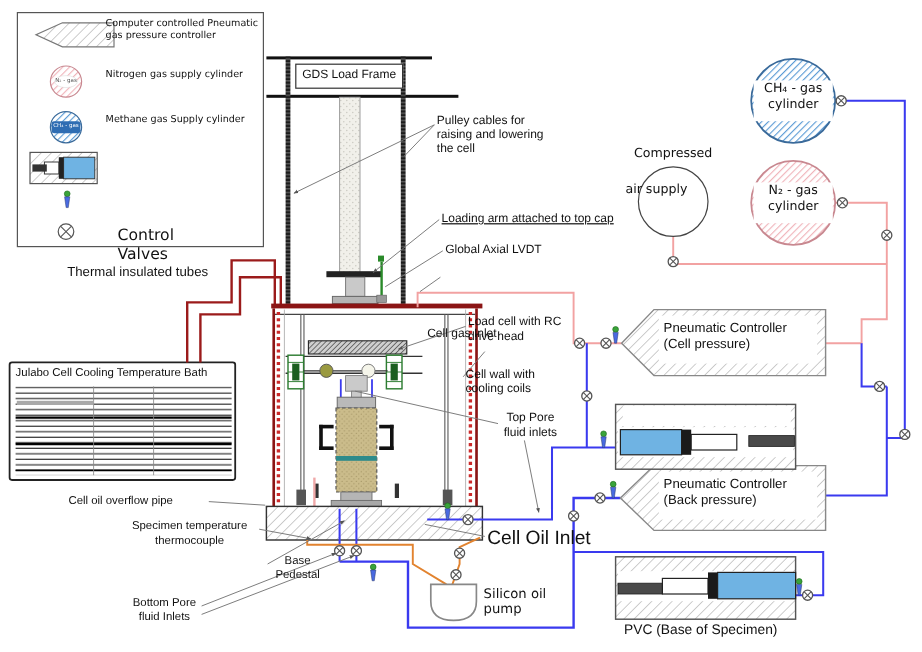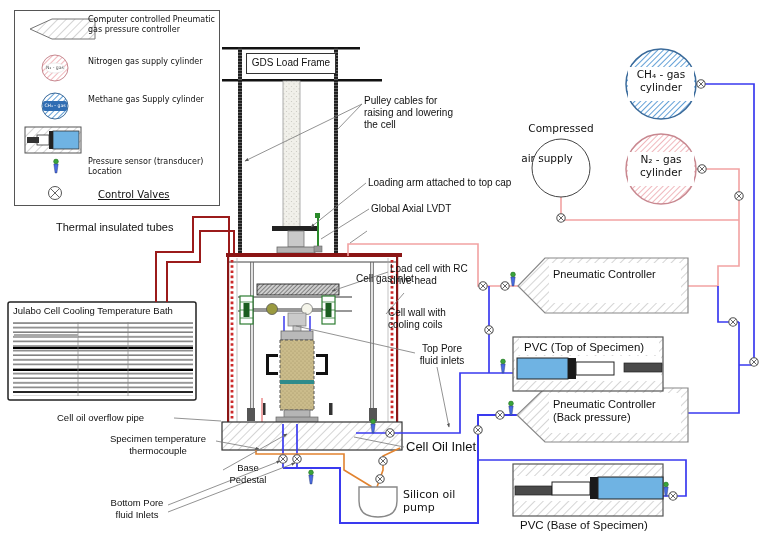--- a/index.html
+++ b/index.html
@@ -293,61 +293,60 @@
       <path d="M50.4,188.4 L59.6,197.6 M50.4,197.6 L59.6,188.4" stroke="#555" stroke-width="0.9"></path>
     </g>
   </g>
 </svg>
 
 <div class="legendbox"></div>
 
 <div class="lbl c" style="left:88px;top:15px;width:132px;font-size:8px;">Computer controlled Pneumatic gas pressure controller</div>
 <div class="lbl c" style="left:88px;top:57px;width:120px;font-size:8px;">Nitrogen gas supply cylinder</div>
 <div class="lbl c" style="left:88px;top:95px;width:120px;font-size:8px;">Methane gas Supply cylinder</div>
-<div class="lbl c" style="left:88px;top:157px;width:120px;font-size:8px;">Pressure sensor (transducer) Location</div>
-<div class="lbl c" style="left:98px;top:189px;width:90px;font-size:10px;text-decoration:underline;">Control Valves</div>
+<div class="lbl c" style="left:98px;top:189px;width:90px;font-size:13px;">Control Valves</div>
 <div class="lbl c ctr" style="left:43px;top:64.5px;width:24px;font-size:4.6px;color:#555;">N₂ - gas</div>
 <div class="lbl c ctr" style="left:43px;top:103px;width:24px;font-size:4.6px;color:#fff;">CH₄ - gas</div>
 
 <div class="lbl t box" style="left:246px;top:53px;width:88px;height:19px;font-size:10px;">
       <span>GDS Load Frame</span>
     </div>
 <div class="lbl t" style="left:364px;top:95px;width:95px;font-size:10px;">Pulley cables for raising and lowering the cell</div>
-<div class="lbl t nw" style="left:368px;top:177px;font-size:10px;">Loading arm  attached to top cap</div>
+<div class="lbl t nw" style="left:368px;top:177px;font-size:10px;text-decoration:underline;">Loading arm  attached to top cap</div>
 <div class="lbl t nw" style="left:371px;top:203px;font-size:10px;">Global Axial LVDT</div>
 
 <div class="lbl t nw" style="left:356px;top:225px;font-size:10px;margin-top:48px;">Cell gas Inlet</div>
 <div class="lbl t" style="left:388px;top:307px;width:80px;font-size:10px;">Cell wall with cooling coils</div>
 <div class="lbl t" style="left:390px;top:263px;width:85px;font-size:10px;">Load cell with RC drive head</div>
 <div class="lbl t ctr" style="left:414px;top:343px;width:56px;font-size:10px;">Top Pore fluid inlets</div>
 <div class="lbl t nw" style="left:57px;top:412px;font-size:9.5px;">Cell oil overflow pipe</div>
 <div class="lbl t ctr" style="left:99px;top:433px;width:118px;font-size:9.5px;">Specimen temperature thermocouple</div>
 <div class="lbl t ctr" style="left:176px;top:462px;width:48px;font-size:9.5px;margin-left:48px;">Base Pedestal</div>
 <div class="lbl t ctr" style="left:105px;top:497px;width:64px;font-size:9.5px;">Bottom Pore fluid Inlets</div>
-<div class="lbl t nw" style="left:406px;top:439px;font-size:13px;">Cell Oil Inlet</div>
+<div class="lbl t nw" style="left:406px;top:439px;font-size:16px;">Cell Oil Inlet</div>
 
 <div class="lbl t nw" style="left:56px;top:221px;font-size:11px;">Thermal insulated tubes</div>
 <div class="lbl t nw" style="left:13px;top:305px;font-size:9.5px;">Julabo Cell Cooling Temperature Bath</div>
 
 <div class="lbl c ctr" style="left:524px;top:122px;width:74px;font-size:10.5px;">Compressed</div>
 <div class="lbl c ctr" style="left:521px;top:152px;width:52px;font-size:10.5px;">air supply</div>
 <div class="lbl c ctr" style="left:628px;top:68px;width:66px;font-size:10.5px;">
   <div>CH₄ - gas</div>
       <div>cylinder</div>
 </div>
 <div class="lbl c ctr" style="left:628px;top:153px;width:66px;font-size:10.5px;">
   <div>N₂ - gas</div>
       <div>cylinder</div>
 </div>
 
 <div class="lbl t" style="left:553px;top:268px;width:130px;font-size:11px;">
   <div>Pneumatic Controller</div>
+      <div>(Cell pressure)</div>
 </div>
 <div class="lbl t" style="left:553px;top:398px;width:130px;font-size:11px;">
   <div>Pneumatic Controller</div>
       <div>(Back pressure)</div>
 </div>
-<div class="lbl t nw" style="left:524px;top:340px;font-size:11.5px;">PVC (Top of Specimen)</div>
 <div class="lbl t nw" style="left:520px;top:518px;font-size:11.5px;">PVC (Base of Specimen)</div>
 
 <div class="lbl c" style="left:403px;top:488px;width:60px;font-size:11px;">Silicon oil pump</div>
 
 </div>
 
 </body></html>

